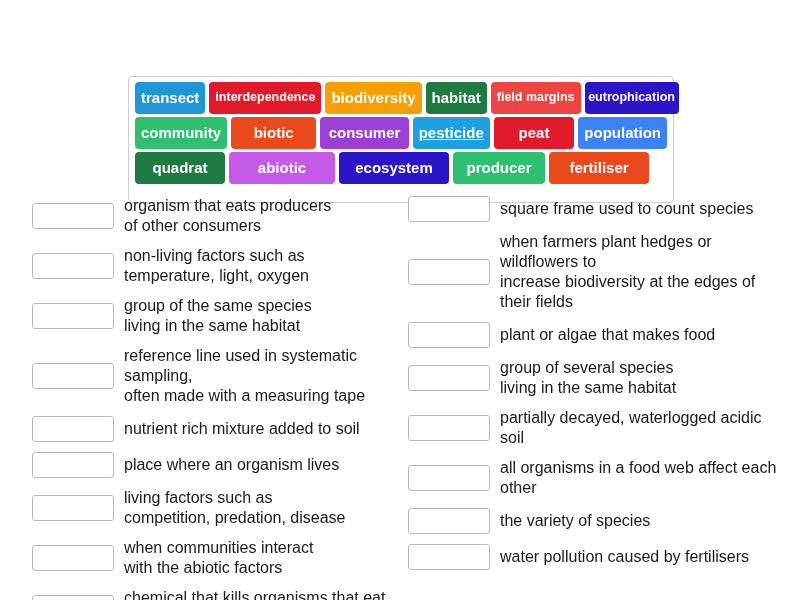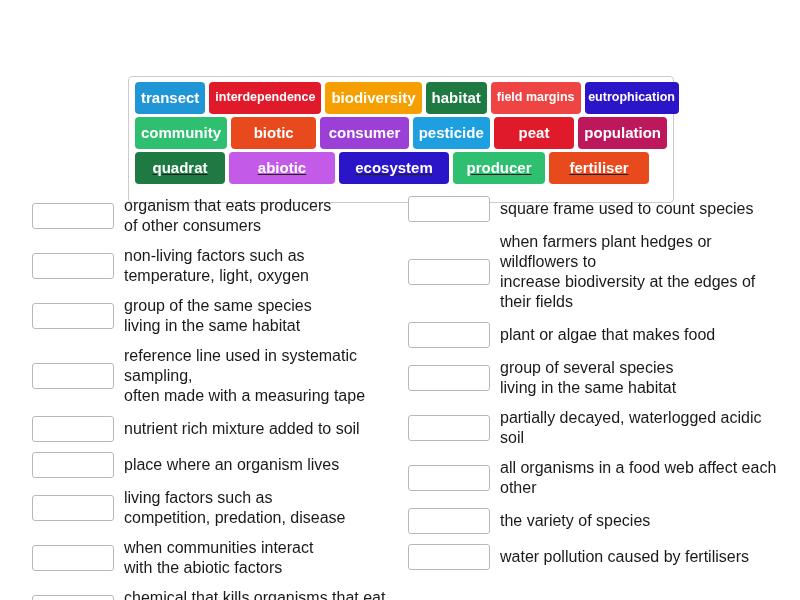--- a/index.html
+++ b/index.html
@@ -29,21 +29,20 @@
     box-sizing: border-box;
   }
   .bank-row {
     display: flex;
     flex-direction: row;
     justify-content: flex-start;
     margin-bottom: 3px;
   }
   .bank-row:last-child {
     margin-bottom: 12px;
-    text-decoration: underline;
   }
   .chip {
     height: 32px;
     border-radius: 4px;
     margin: 0 2px;
     display: flex;
     align-items: center;
     justify-content: center;
     color: #ffffff;
     font-weight: bold;
@@ -62,21 +61,21 @@
   .w-transect       { width: 90px; }
   .w-interdep       { width: 127px; }
   .w-biodiversity   { width: 110px; }
   .w-habitat        { width: 92px; }
   .w-fieldmargins   { width: 100px; }
   .w-eutrophication { width: 94px; }
 
   .w-community      { width: 101px; }
   .w-biotic         { width: 106px; }
   .w-consumer       { width: 110px; }
-  .w-pesticide      { width: 92px; }
+  .w-pesticide      { width: 92px; text-decoration: underline; }
   .w-peat           { width: 100px; }
   .w-population     { width: 94px; }
 
   .w-quadrat        { width: 90px; }
   .w-abiotic        { width: 106px; }
   .w-ecosystem      { width: 110px; }
   .w-producer       { width: 92px; }
   .w-fertiliser     { width: 100px; }
 
   
@@ -120,21 +119,21 @@
       <div class="chip w-habitat" style="background: rgb(30, 122, 66);">habitat</div>
       <div class="chip w-fieldmargins small" style="background: #ef4444;">field margins</div>
       <div class="chip w-eutrophication small" style="background: rgb(42, 22, 200);">eutrophication</div>
     </div>
     <div class="bank-row">
       <div class="chip w-community" style="background: rgb(47, 191, 113);">community</div>
       <div class="chip w-biotic" style="background: rgb(232, 73, 29);">biotic</div>
       <div class="chip w-consumer" style="background: rgb(155, 63, 214);">consumer</div>
       <div class="chip w-pesticide" style="background: rgb(29, 159, 224);">pesticide</div>
       <div class="chip w-peat" style="background: rgb(224, 25, 43);">peat</div>
-      <div class="chip w-population" style="background: #be185d;">population</div>
+      <div class="chip w-population" style="background: #3b82f6;">population</div>
     </div>
     <div class="bank-row">
       <div class="chip w-quadrat" style="background: rgb(30, 122, 66);">quadrat</div>
       <div class="chip w-abiotic" style="background: rgb(196, 90, 232);">abiotic</div>
       <div class="chip w-ecosystem" style="background: rgb(42, 22, 200);">ecosystem</div>
       <div class="chip w-producer" style="background: rgb(47, 191, 113);">producer</div>
       <div class="chip w-fertiliser" style="background: rgb(232, 73, 29);">fertiliser</div>
     </div>
   </div>
 

